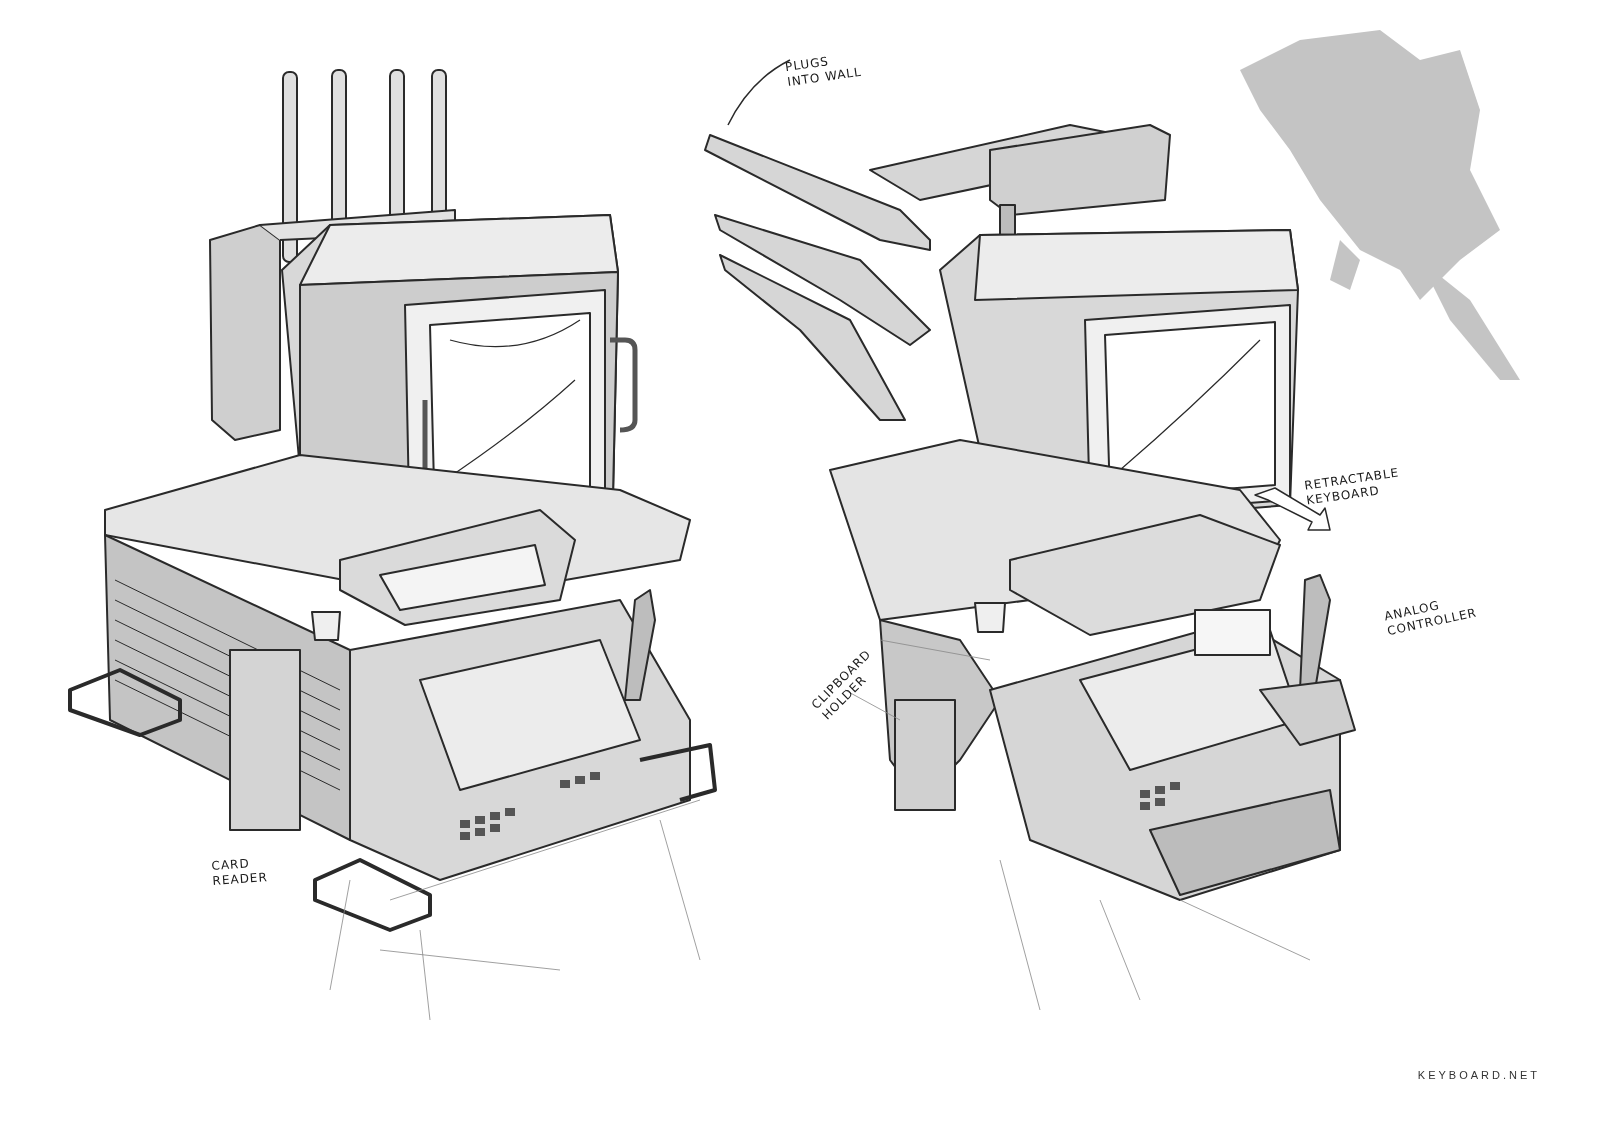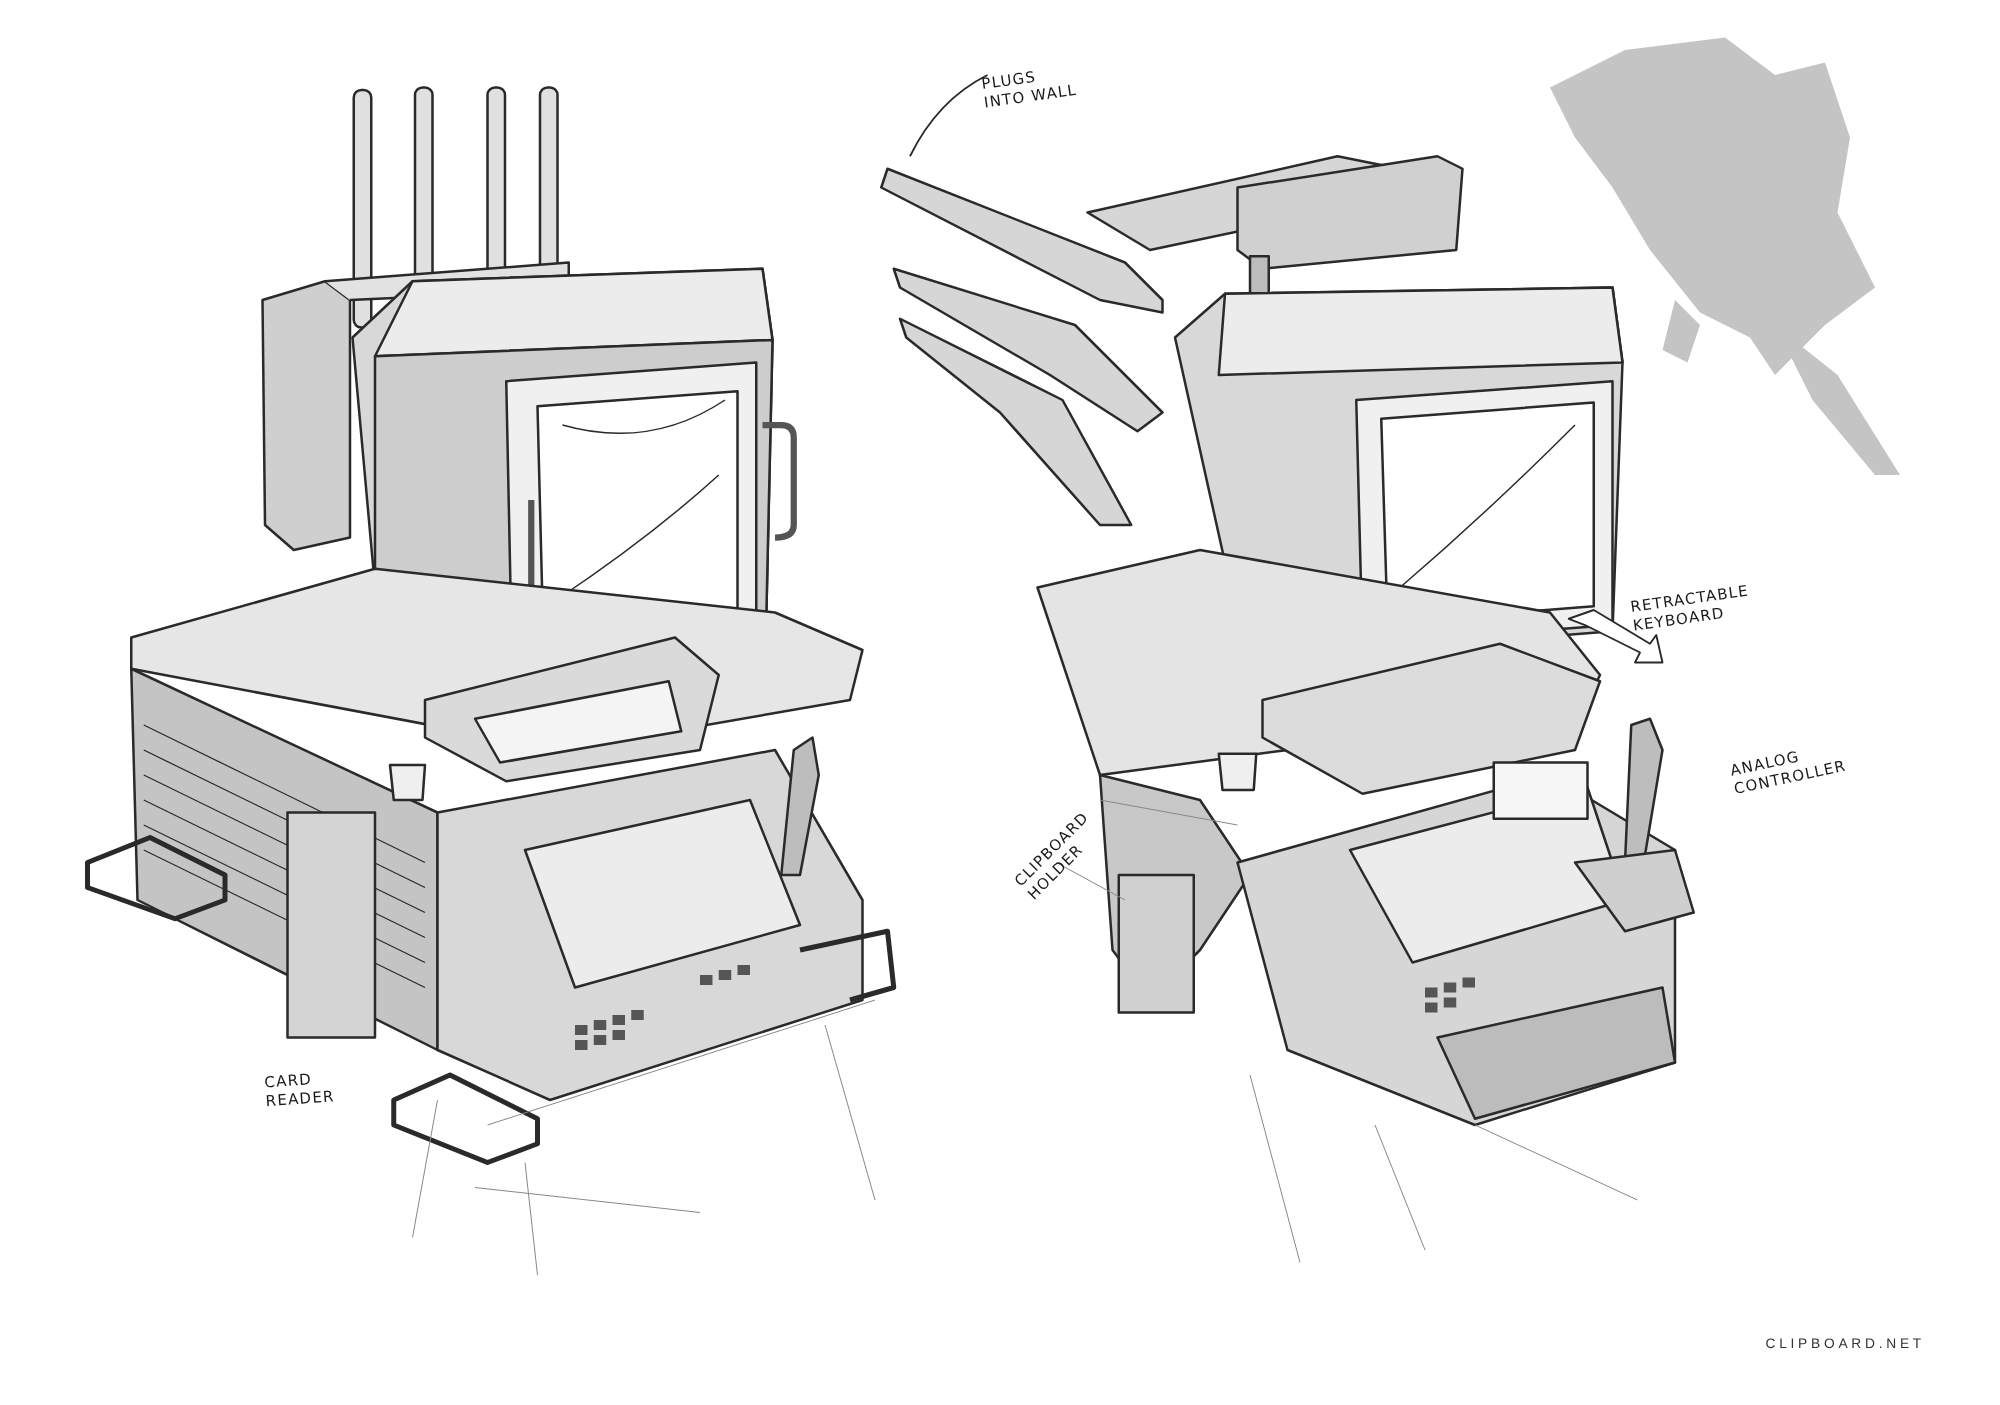--- a/index.html
+++ b/index.html
@@ -160,13 +160,13 @@
 
 <div class="label" style="left:1305px; top:472px; transform:rotate(-8deg);">RETRACTABLE
 KEYBOARD</div>
 
 <div class="label" style="left:1385px; top:600px; transform:rotate(-12deg);">ANALOG
 CONTROLLER</div>
 
 <div class="label" style="left:808px; top:670px; transform:rotate(-45deg);">CLIPBOARD
 HOLDER</div>
 
-<div class="credit">CLIPBOARD.NET</div>
+<div class="credit">KEYBOARD.NET</div>
 
 </body></html>

